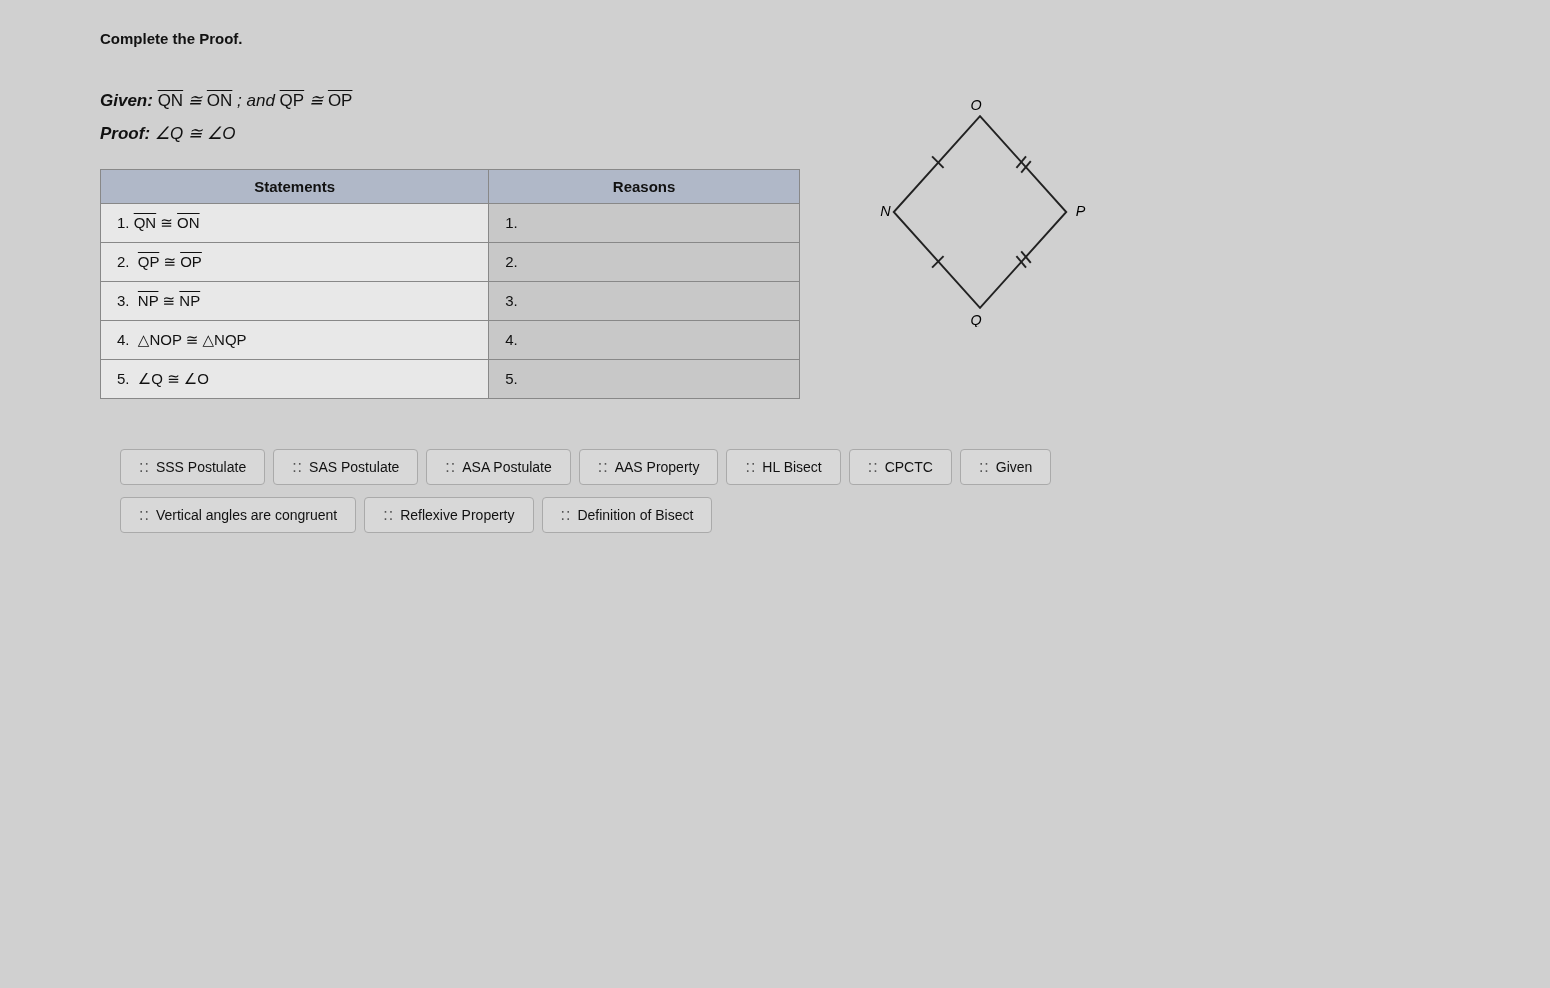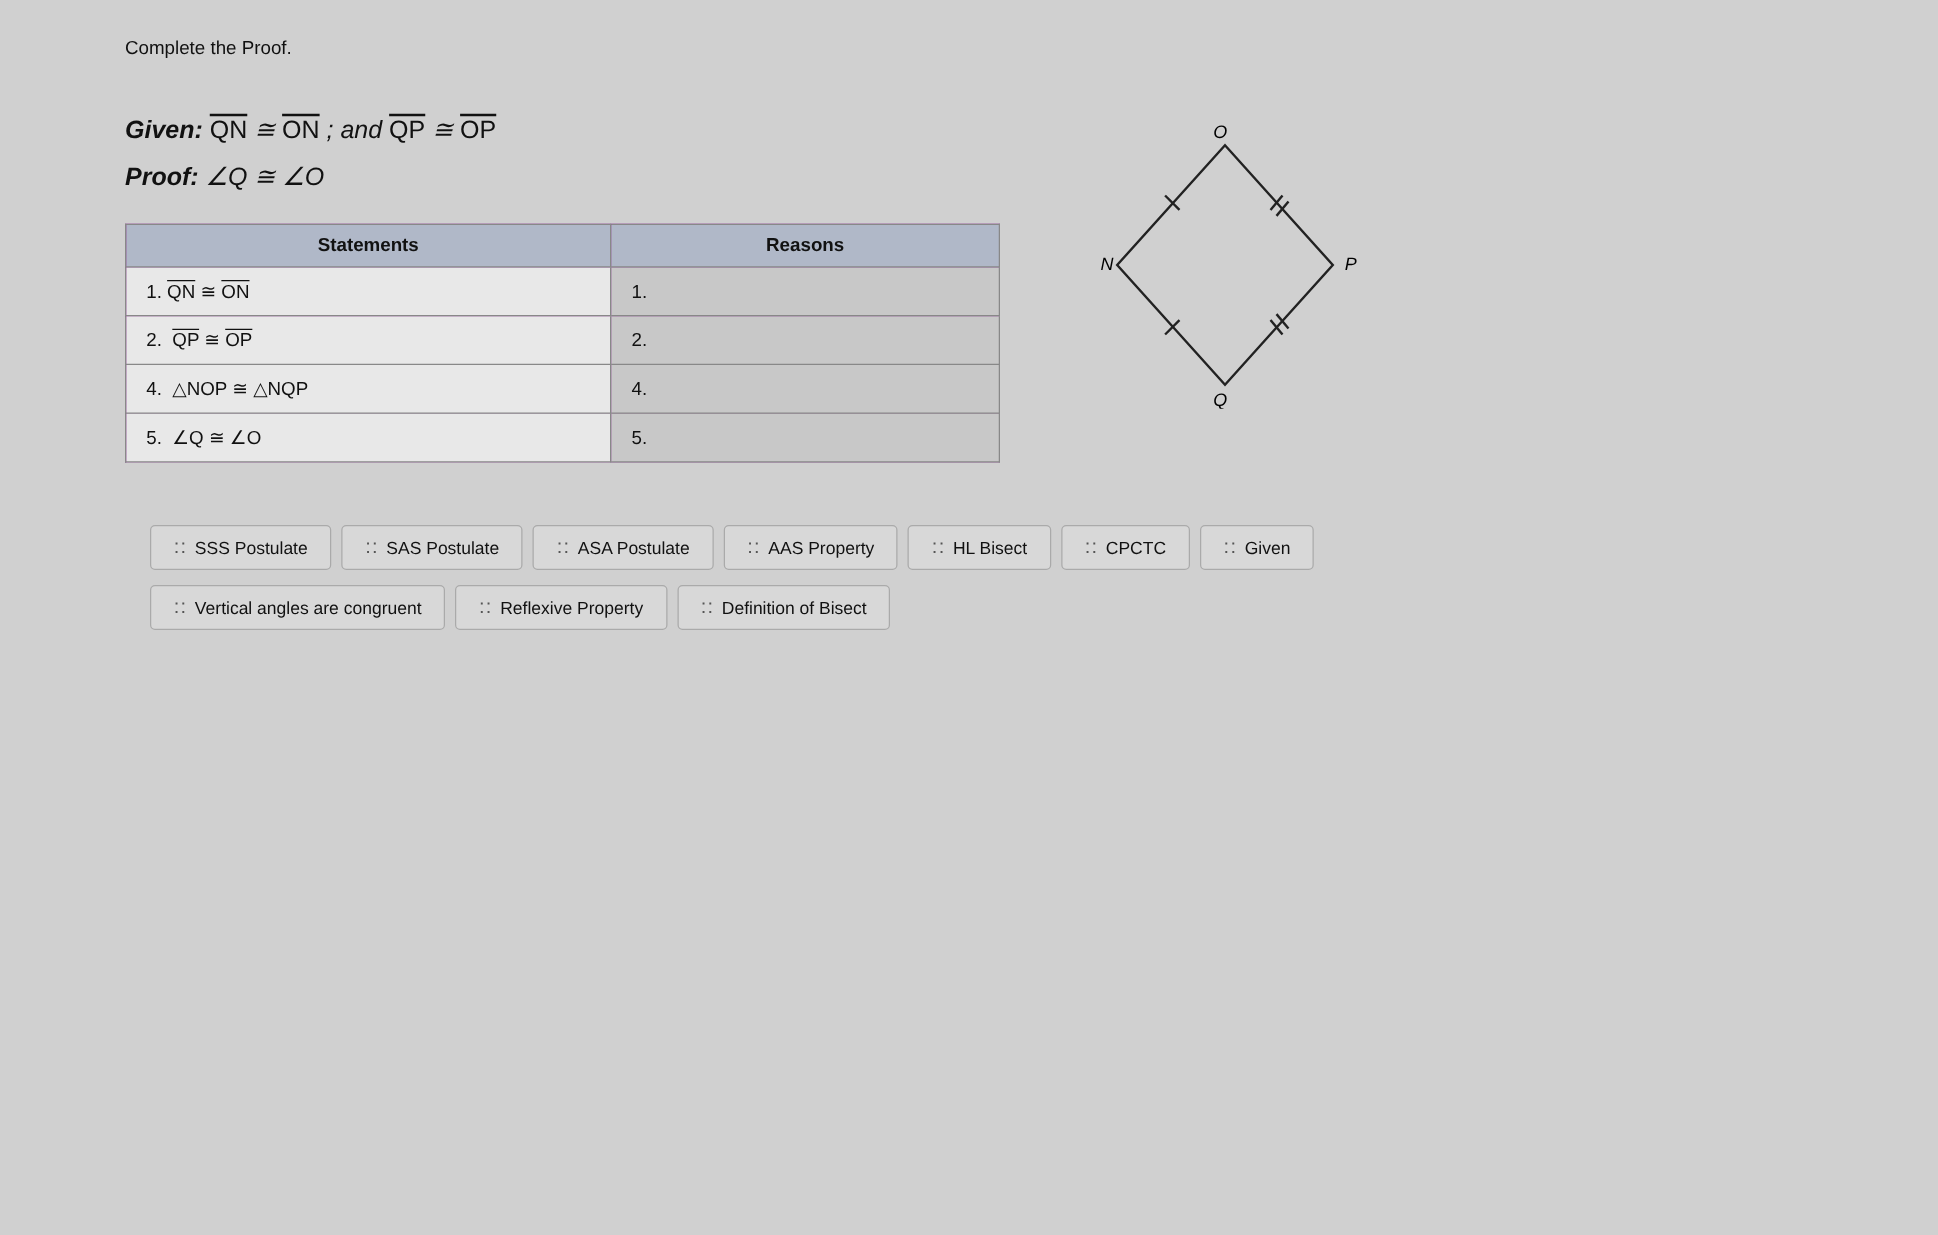--- a/index.html
+++ b/index.html
@@ -10,36 +10,36 @@
       color: #111;
       min-height: 988px;
       width: 1550px;
     }
     .page {
       background: #d0d0d0;
       padding: 20px 60px 40px 100px;
     }
     .page-title {
       font-size: 15px;
-      font-weight: normal;
+      font-weight: bold;
       margin-bottom: 40px;
       margin-top: 10px;
     }
     .content-area {
       display: flex;
       gap: 40px;
       align-items: flex-start;
       margin-bottom: 30px;
     }
     .left-panel {
       flex: 0 0 480px;
     }
     .given-prove {
       font-style: italic;
-      font-size: 20px;
+      font-size: 17px;
       margin-bottom: 10px;
       line-height: 1.7;
     }
     .given-prove .line {
       margin-bottom: 4px;
     }
     .overline {
       text-decoration: overline;
       font-style: normal;
     }
@@ -149,20 +149,24 @@
           <tbody>
             <tr>
               <td class="stmt-cell">1. <span class="overline">QN</span> ≅ <span class="overline">ON</span></td>
               <td class="reason-cell">1.</td>
             </tr>
             <tr>
               <td class="stmt-cell">2. &nbsp;<span class="overline">QP</span> ≅ <span class="overline">OP</span></td>
               <td class="reason-cell">2.</td>
             </tr>
             <tr>
+              <td class="stmt-cell">3. &nbsp;<span class="overline">NP</span> ≅ <span class="overline">NP</span></td>
+              <td class="reason-cell">3.</td>
+            </tr>
+            <tr>
               <td class="stmt-cell">4. &nbsp;△NOP ≅ △NQP</td>
               <td class="reason-cell">4.</td>
             </tr>
             <tr>
               <td class="stmt-cell">5. &nbsp;∠Q ≅ ∠O</td>
               <td class="reason-cell">5.</td>
             </tr>
           </tbody>
         </table>
       </div>

